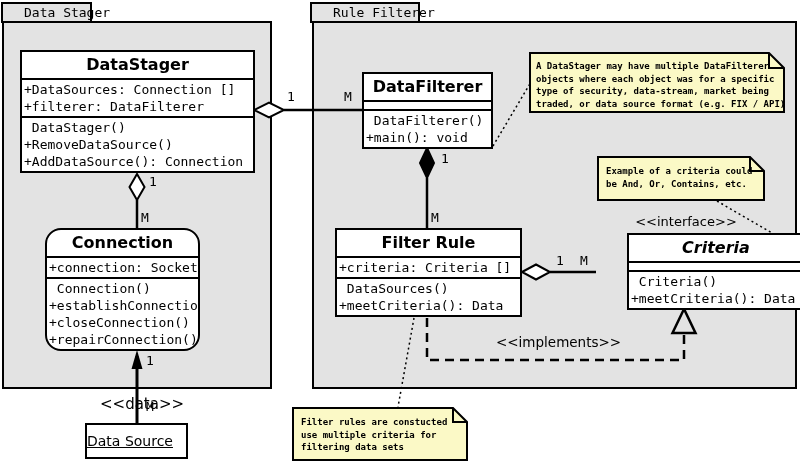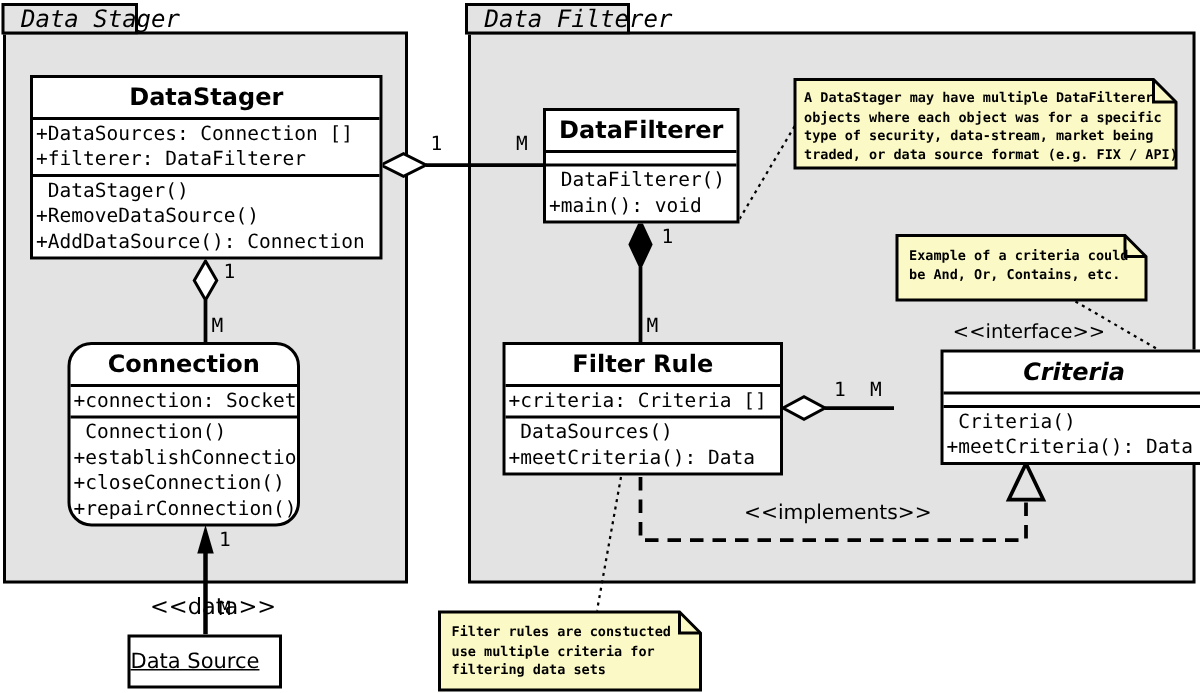--- a/index.html
+++ b/index.html
@@ -11,23 +11,22 @@
   }
   html,body{margin:0;padding:0;background:var(--background);}
   #canvas{
     position:relative;width:800px;height:462px;overflow:hidden;
     background:var(--background);
     font-family:"DejaVu Sans Mono",monospace;color:#000;
   }
   .pkg-tab{
     position:absolute;background:var(--package-fill);
     border:2.5px solid var(--line);box-sizing:border-box;
-    font-size:16px;line-height:15px;padding:1px 11px;white-space:nowrap;
+    font-size:13px;line-height:15px;padding:1px 21px;white-space:nowrap;
     z-index:1;
-    font-style:italic;
   }
   .pkg-body{
     position:absolute;background:var(--package-fill);
     border:2.5px solid var(--line);box-sizing:border-box;z-index:0;
   }
   #connectors{position:absolute;left:0;top:0;z-index:2;}
   .uml-class{
     position:absolute;background:var(--class-fill);
     border:2.5px solid var(--line);box-sizing:border-box;z-index:3;
   }
@@ -69,21 +68,21 @@
 
 <div id="canvas">
 
   <div class="pkg-body" id="body-stager" style="left:2px;top:21px;width:270px;height:368px;"></div>
   <div class="pkg-tab" id="tab-stager" style="left:1px;top:2px;width:91px;height:21px;">
     <span>Data Stager</span>
   </div>
 
   <div class="pkg-body" id="body-filterer" style="left:312px;top:21px;width:485px;height:368px;"></div>
   <div class="pkg-tab" id="tab-filterer" style="left:310px;top:2px;width:110px;height:21px;">
-    <span>Data Filterer</span>
+    <span>Rule Filterer</span>
   </div>
 
   <svg id="connectors" width="800" height="462">
 
     <line x1="284" y1="110" x2="362" y2="110" stroke="#000" stroke-width="2.5"></line>
     <polygon points="254,110 269,102.5 284,110 269,117.5" style="fill:var(--class-fill)" stroke="#000" stroke-width="2"></polygon>
 
     <line x1="137" y1="200" x2="137" y2="228" stroke="#000" stroke-width="2.5"></line>
     <polygon points="137,174 144.5,187 137,200 129.5,187" style="fill:var(--class-fill)" stroke="#000" stroke-width="2"></polygon>
 

